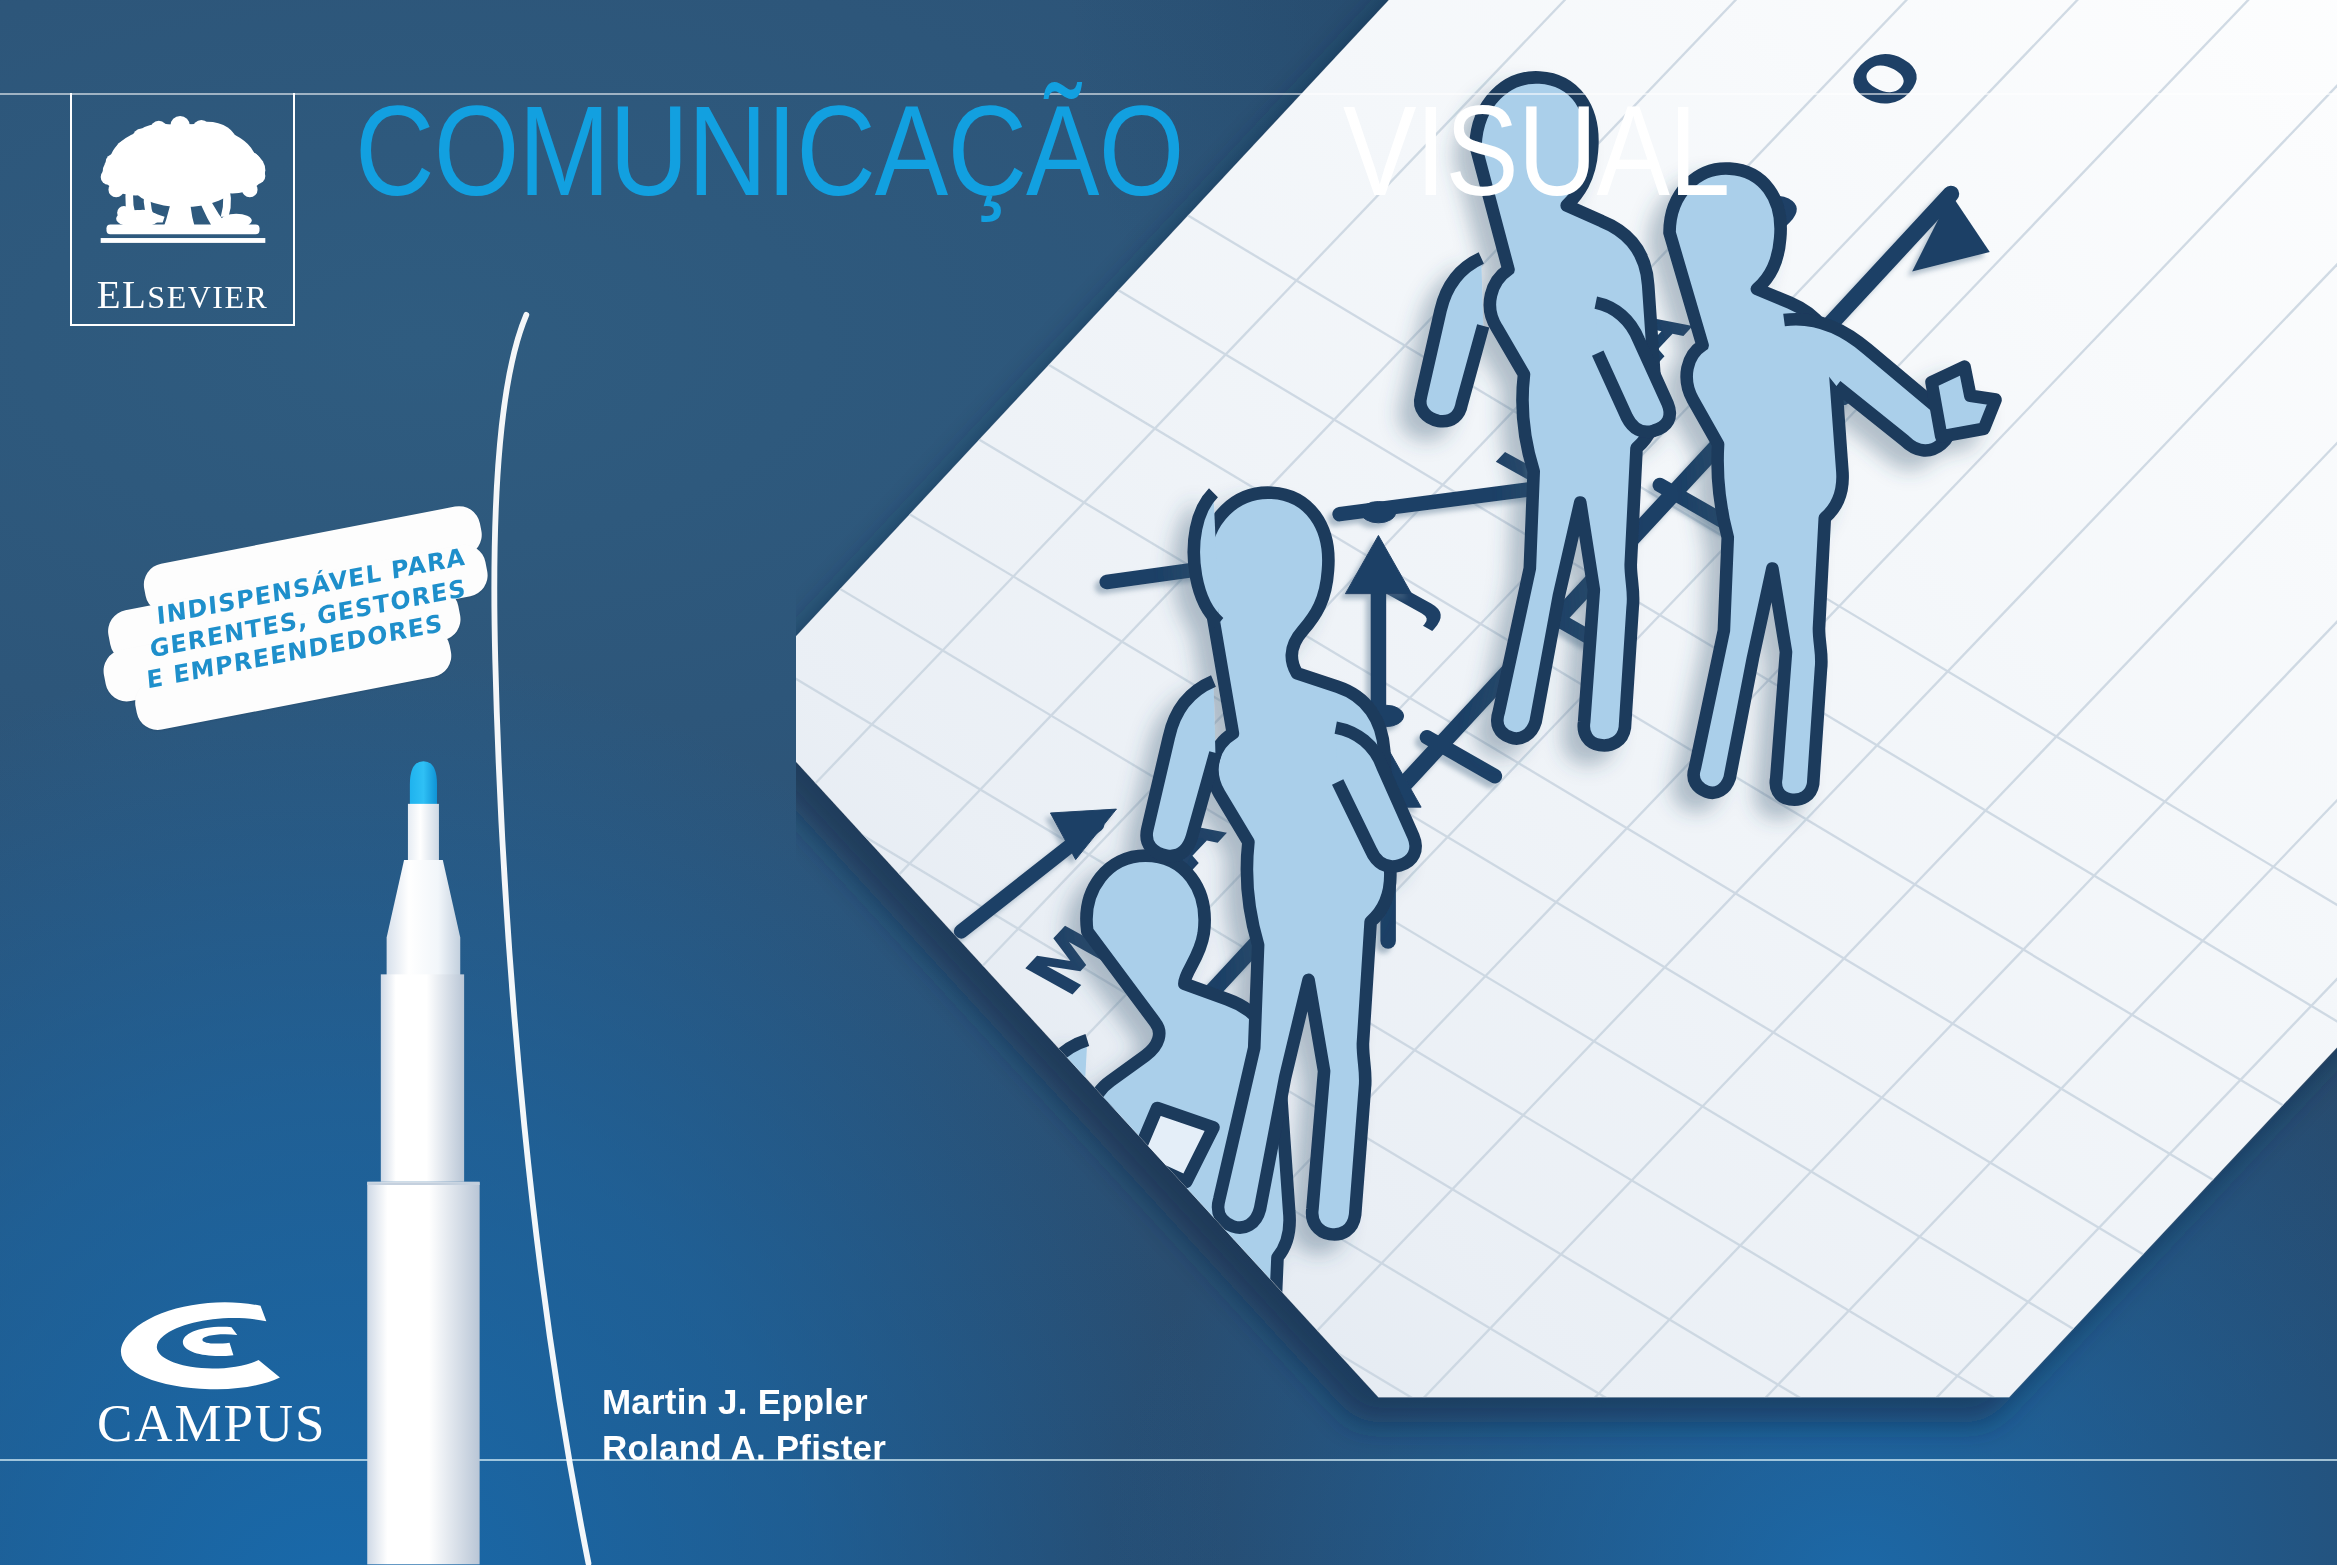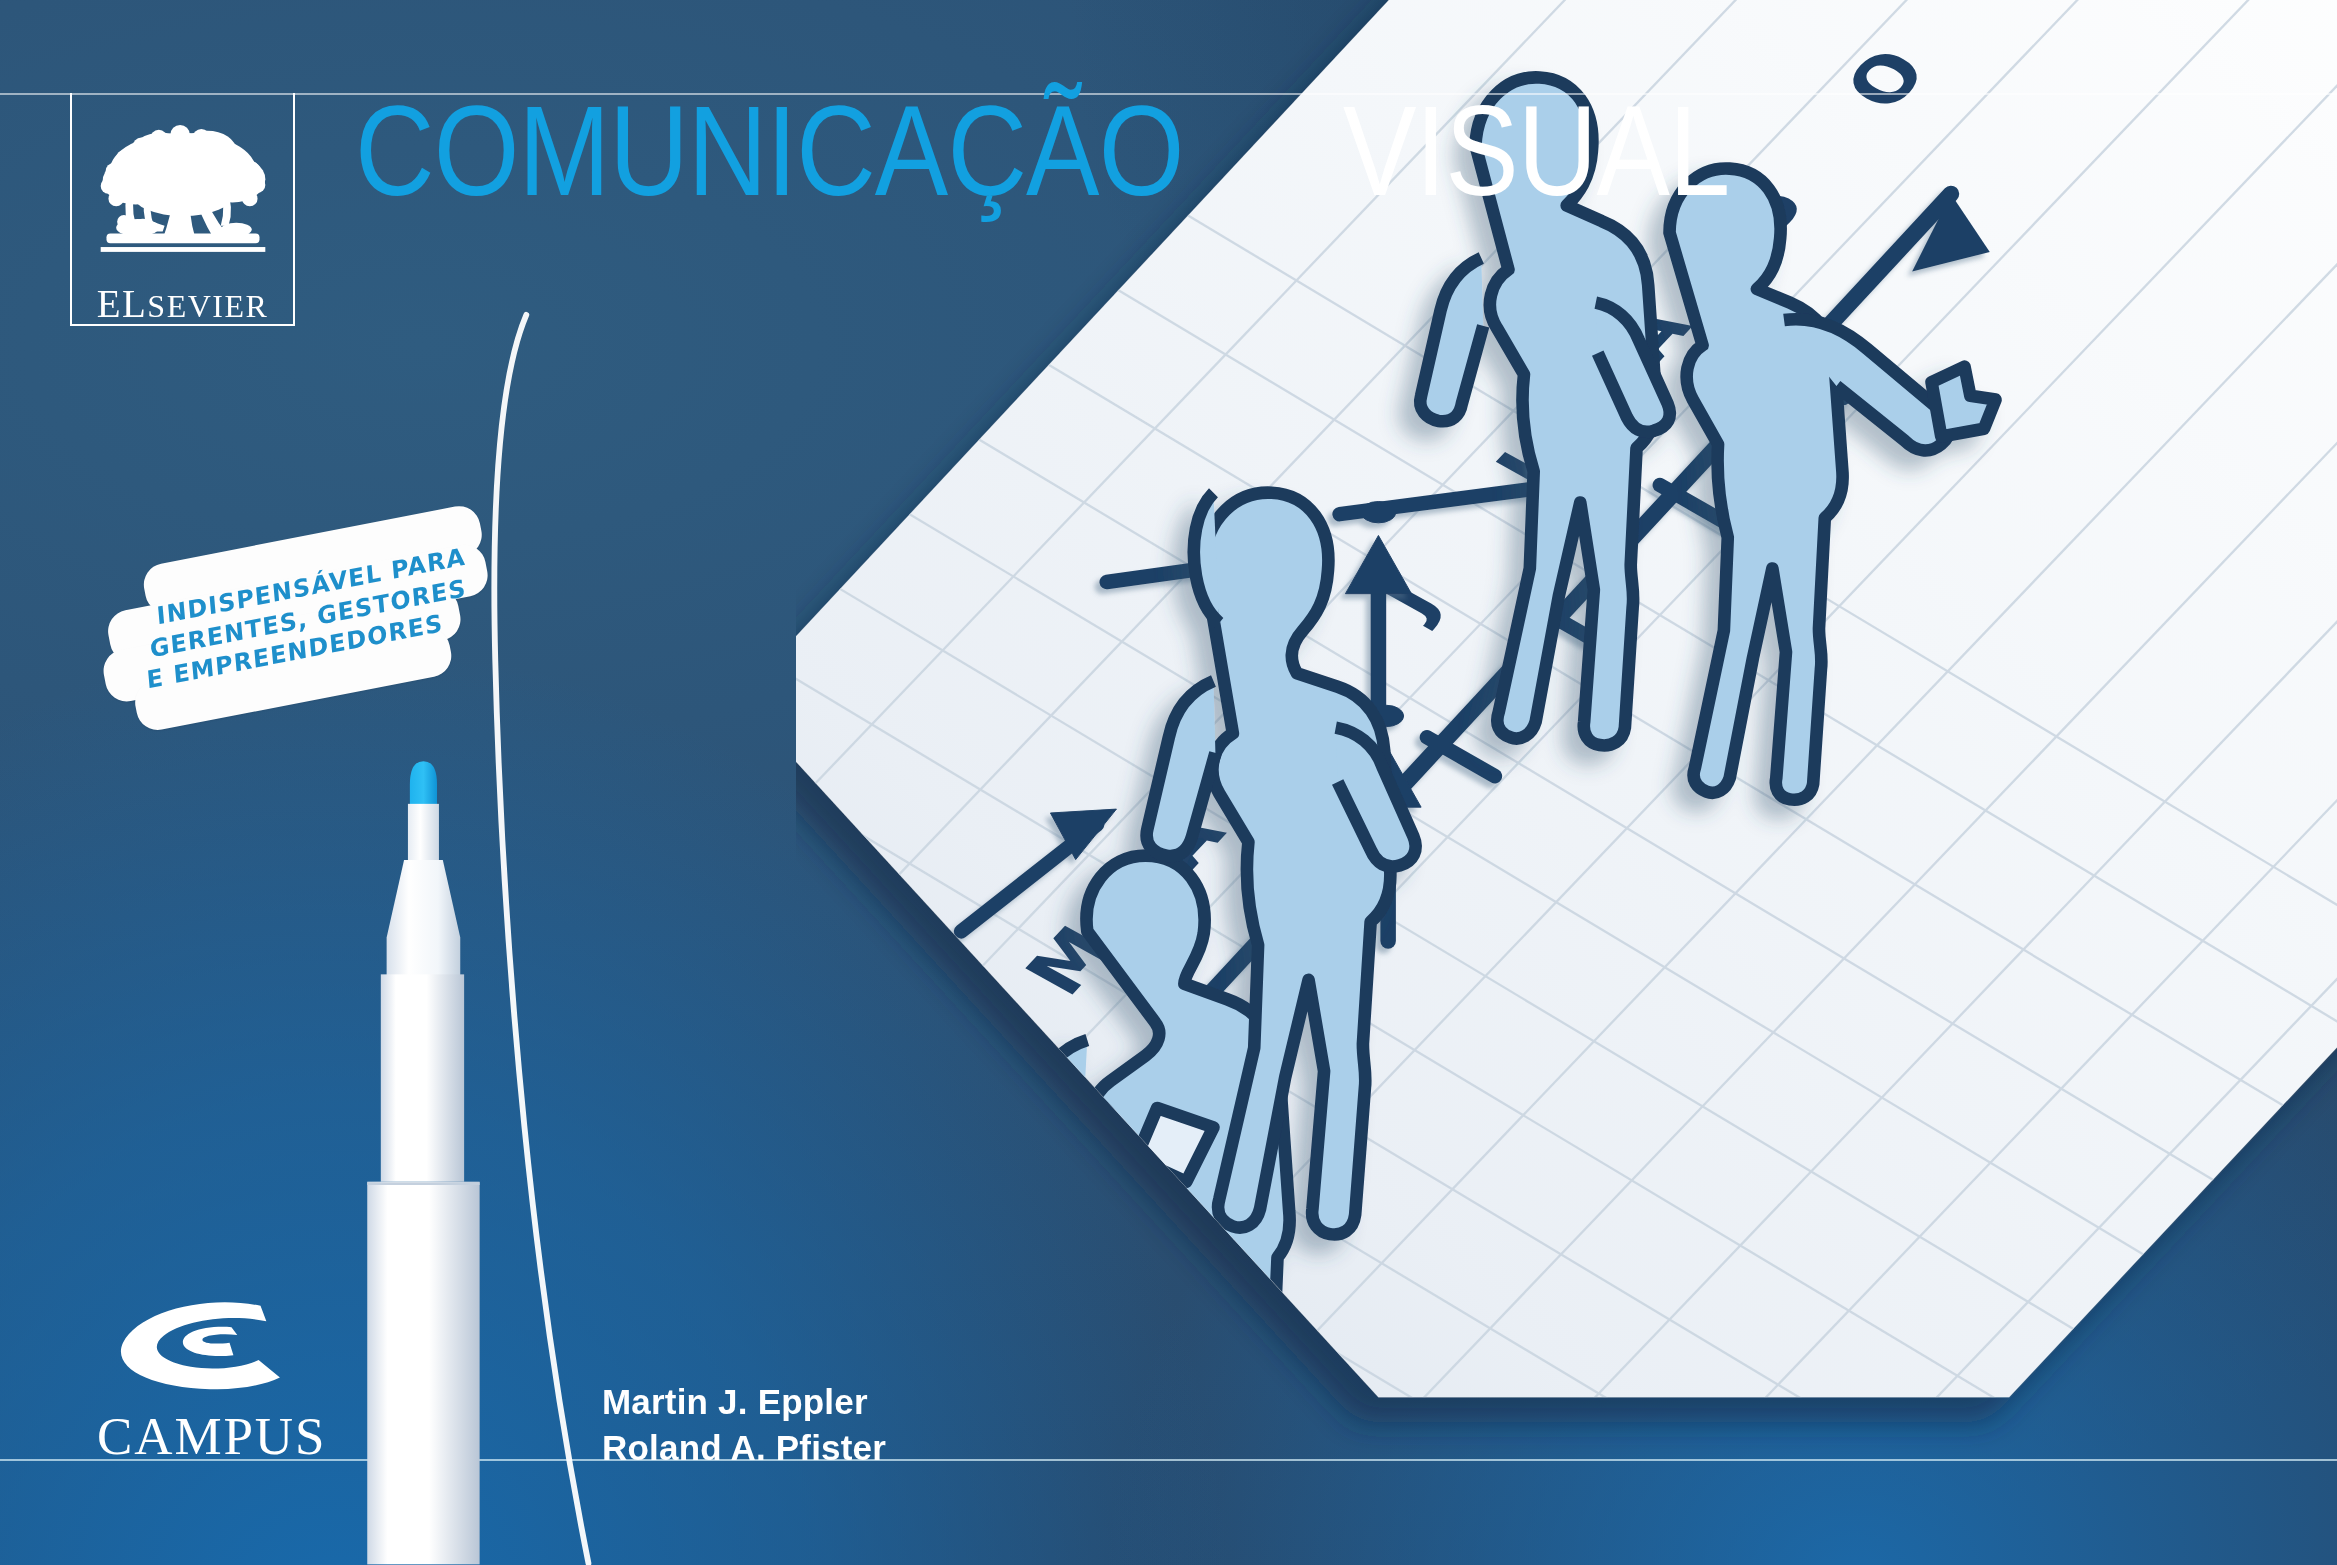--- a/index.html
+++ b/index.html
@@ -33,21 +33,21 @@
   
   .hrule{position:absolute;height:1.9px;background:rgba(255,255,255,.55);}
   #rule-top{left:0;top:93px;width:2338px;}
   #rule-bottom{left:0;top:1459px;width:2338px;height:1.9px;background:rgba(210,235,245,.72);}
 
   
   #elsevier-box{
     position:absolute;left:70px;top:93px;width:225px;height:233px;
     border-left:2.9px solid #fff;border-right:2.9px solid #fff;border-bottom:2.9px solid #fff;
     display:flex;flex-direction:column;align-items:center;justify-content:flex-start;
-    padding-top:32px;
+    padding-top:23px;
   }
   #elsevier-tree{width:184px;height:155px;display:block;}
   #elsevier-word{
     color:#fff;font-family:"Liberation Serif", serif;font-weight:400;
     font-size:39px;letter-spacing:1.5px;line-height:1;margin-top:3.9px;
   }
   #elsevier-word .sm{font-size:32px;}
 
   
   #title{
@@ -107,21 +107,21 @@
   #authors{
     position:absolute;left:602px;top:1379px;
     color:#fff;font-size:35px;font-weight:bold;line-height:1.32;letter-spacing:0.2px;
   }
 
   
   #campus{position:absolute;left:97px;top:1300px;width:243px;height:165px;}
   #campus-mark{width:204px;height:93px;display:block;margin-left:15.5px;}
   #campus-word{
     color:#fff;font-family:"Liberation Serif", serif;font-size:53px;
-    letter-spacing:1.9px;line-height:1;margin-top:17px;
+    letter-spacing:1.9px;line-height:1;margin-top:4px;
   }
 
   
   #artwork{position:absolute;left:796px;top:-39px;width:1553px;height:1572px;pointer-events:none;}
 </style>
 </head>
 <body>
 
 <div id="cover">
 

